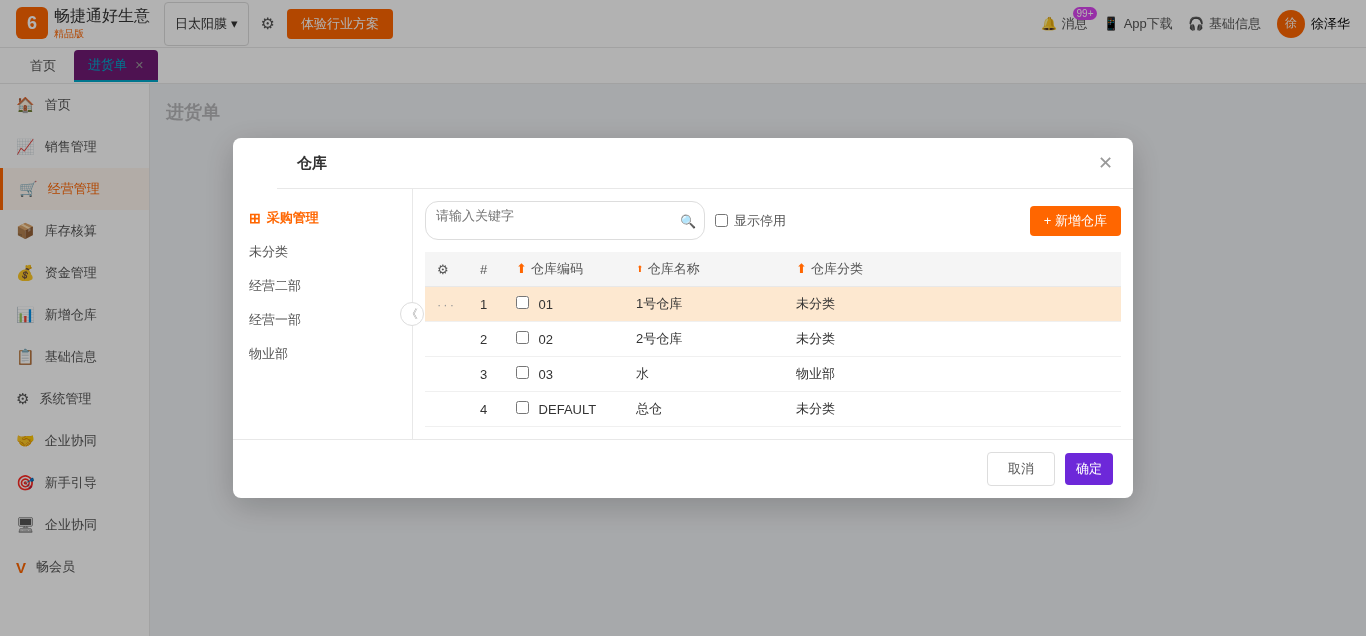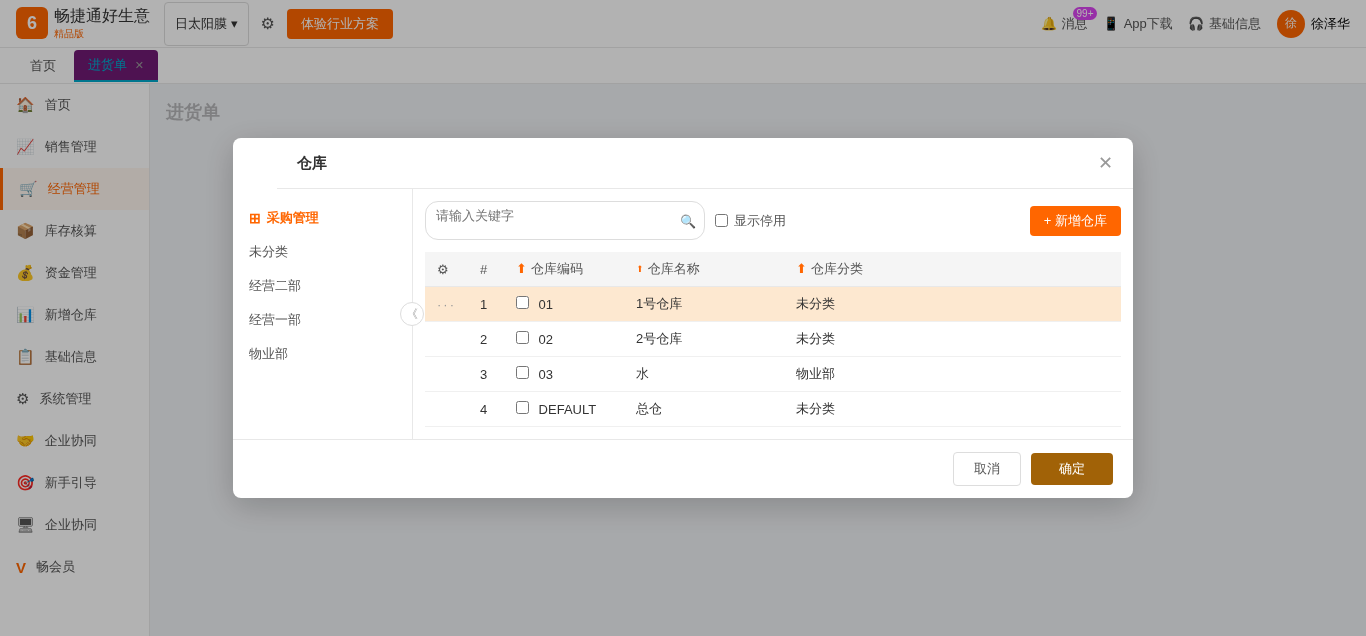--- a/index.html
+++ b/index.html
@@ -263,24 +263,24 @@
     .btn-cancel {
       padding: 7px 20px;
       border: 1px solid #ddd;
       border-radius: 4px;
       background: #fff;
       cursor: pointer;
       font-size: 13px;
       color: #555;
     }
     .btn-confirm {
-      padding: 7px 28px;
+      padding: 7px 11px;
       border: none;
       border-radius: 4px;
-      background: #a16207;
+      background: #6d28d9;
       color: #fff;
       cursor: pointer;
       font-size: 13px;
     }
   </style>
 </head>
 <body>
 
 <div class="header">
   <div class="header-logo">

